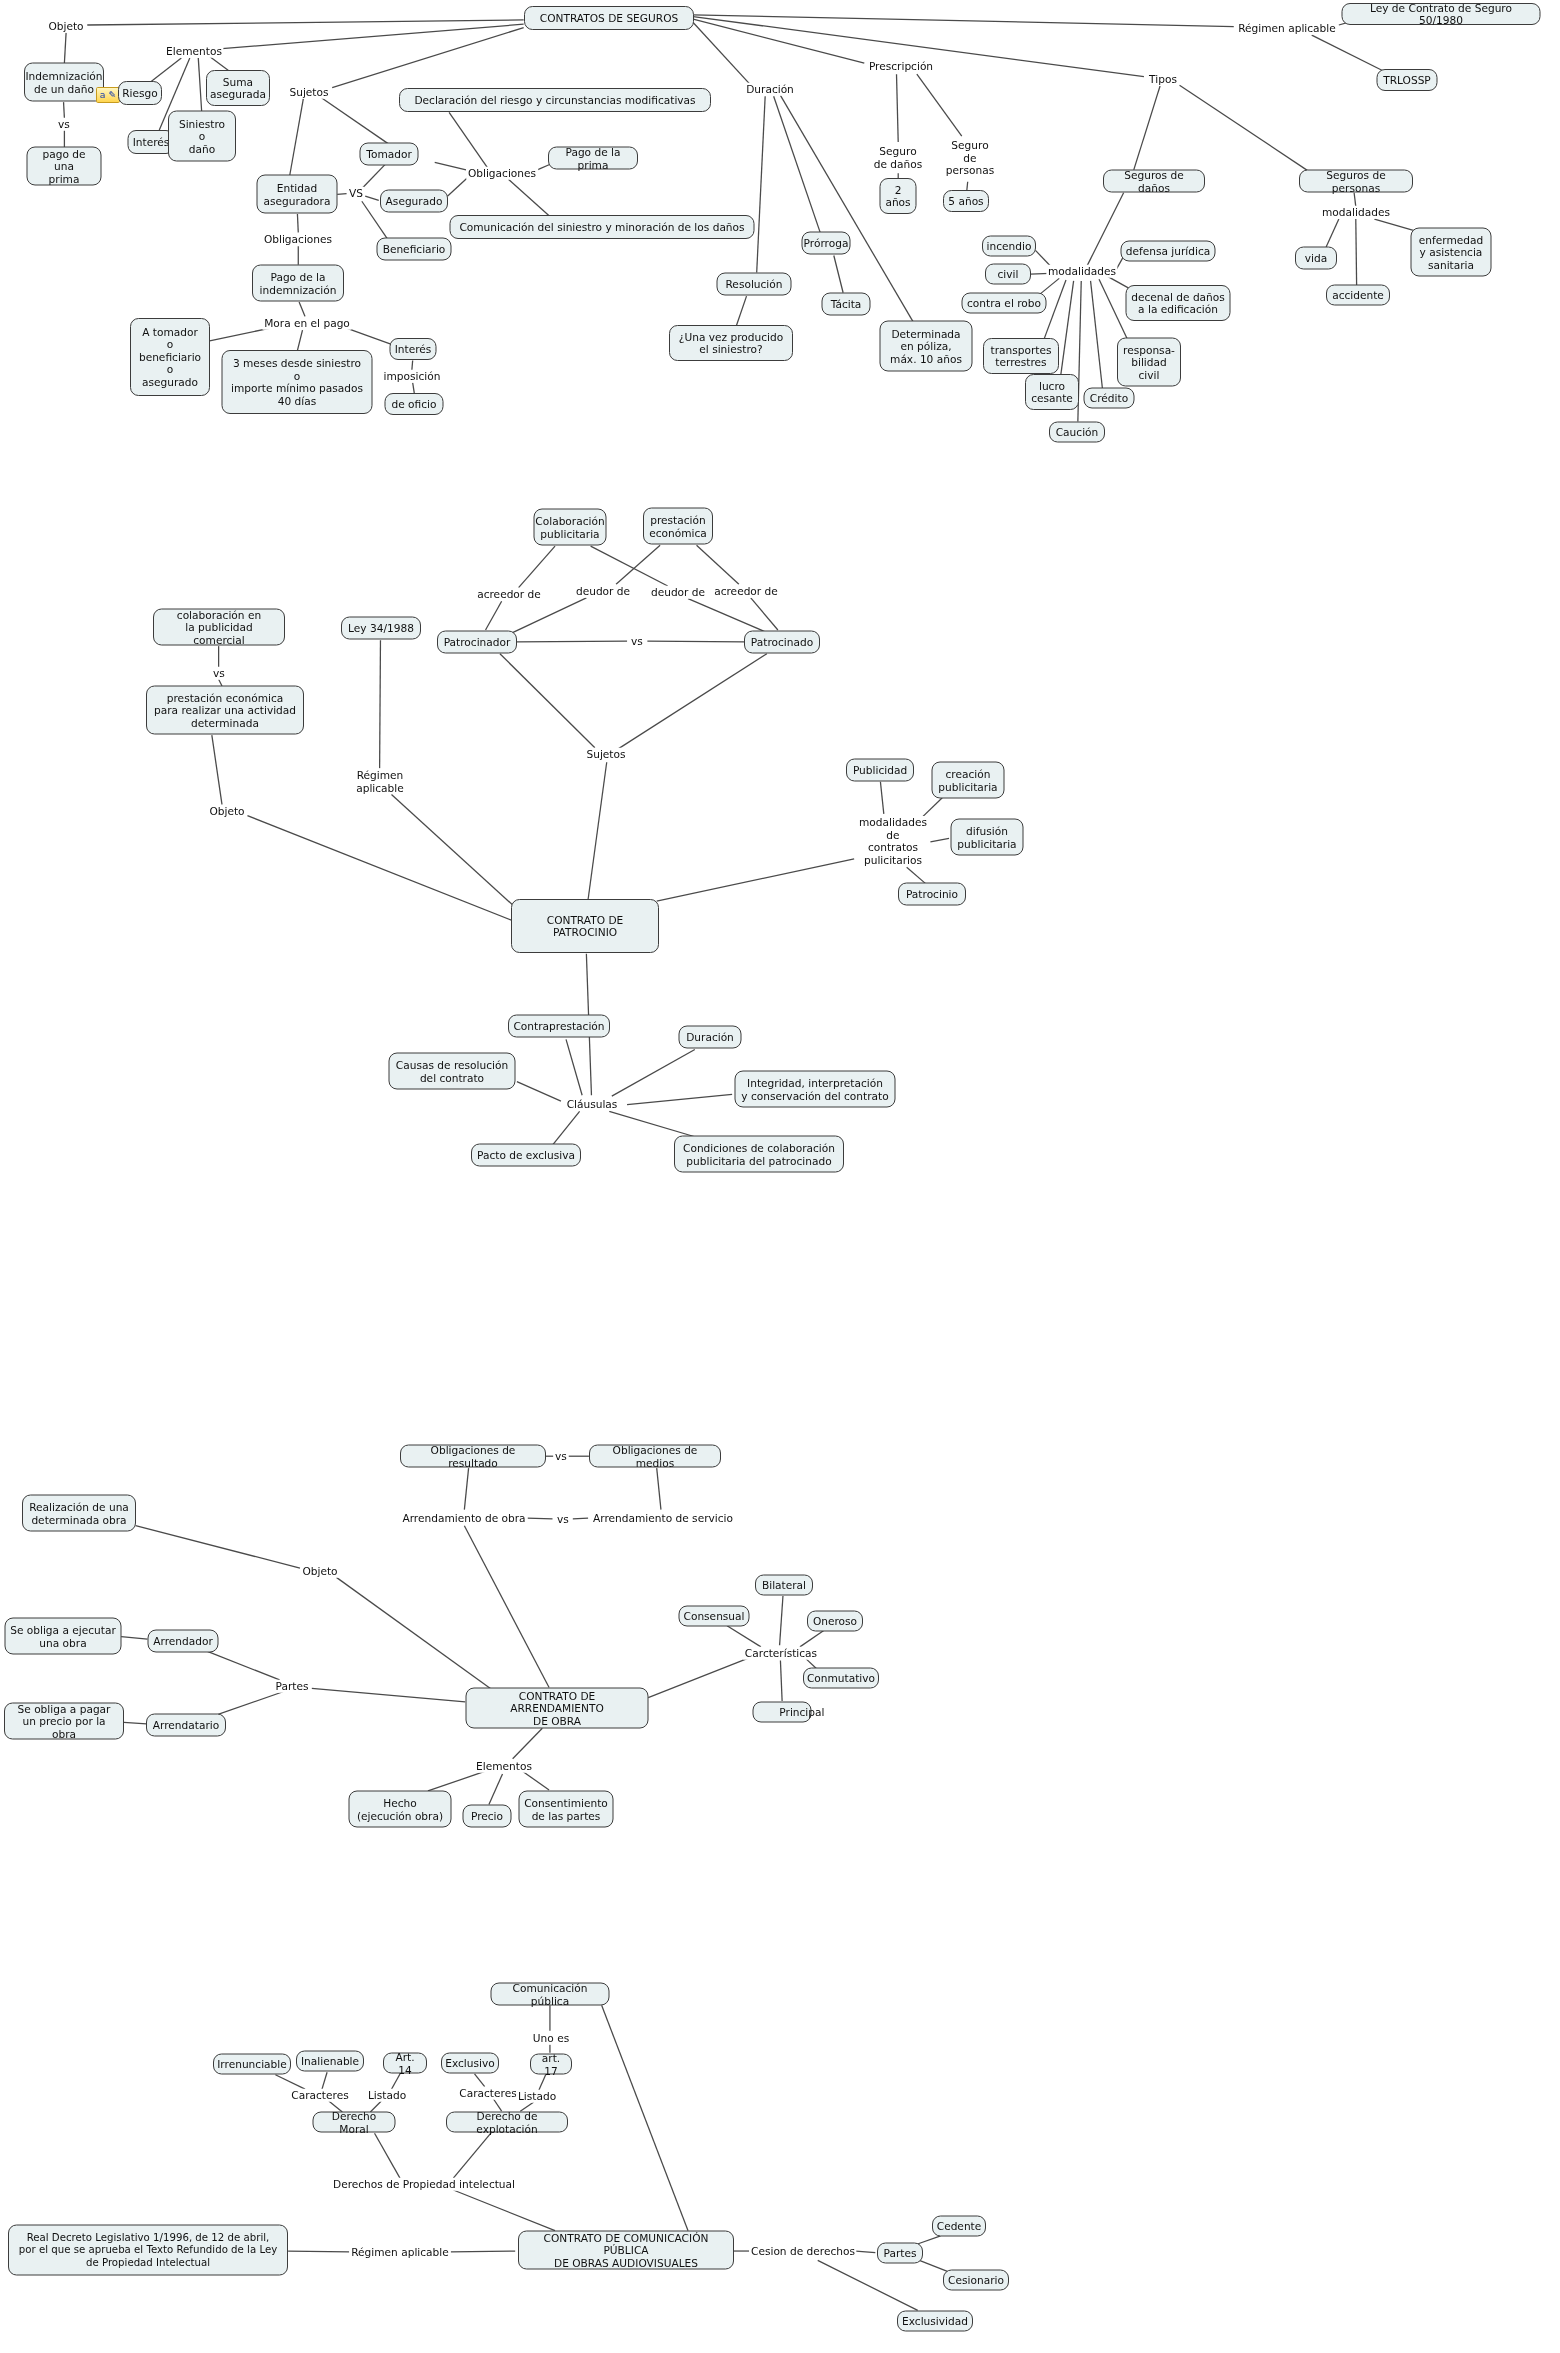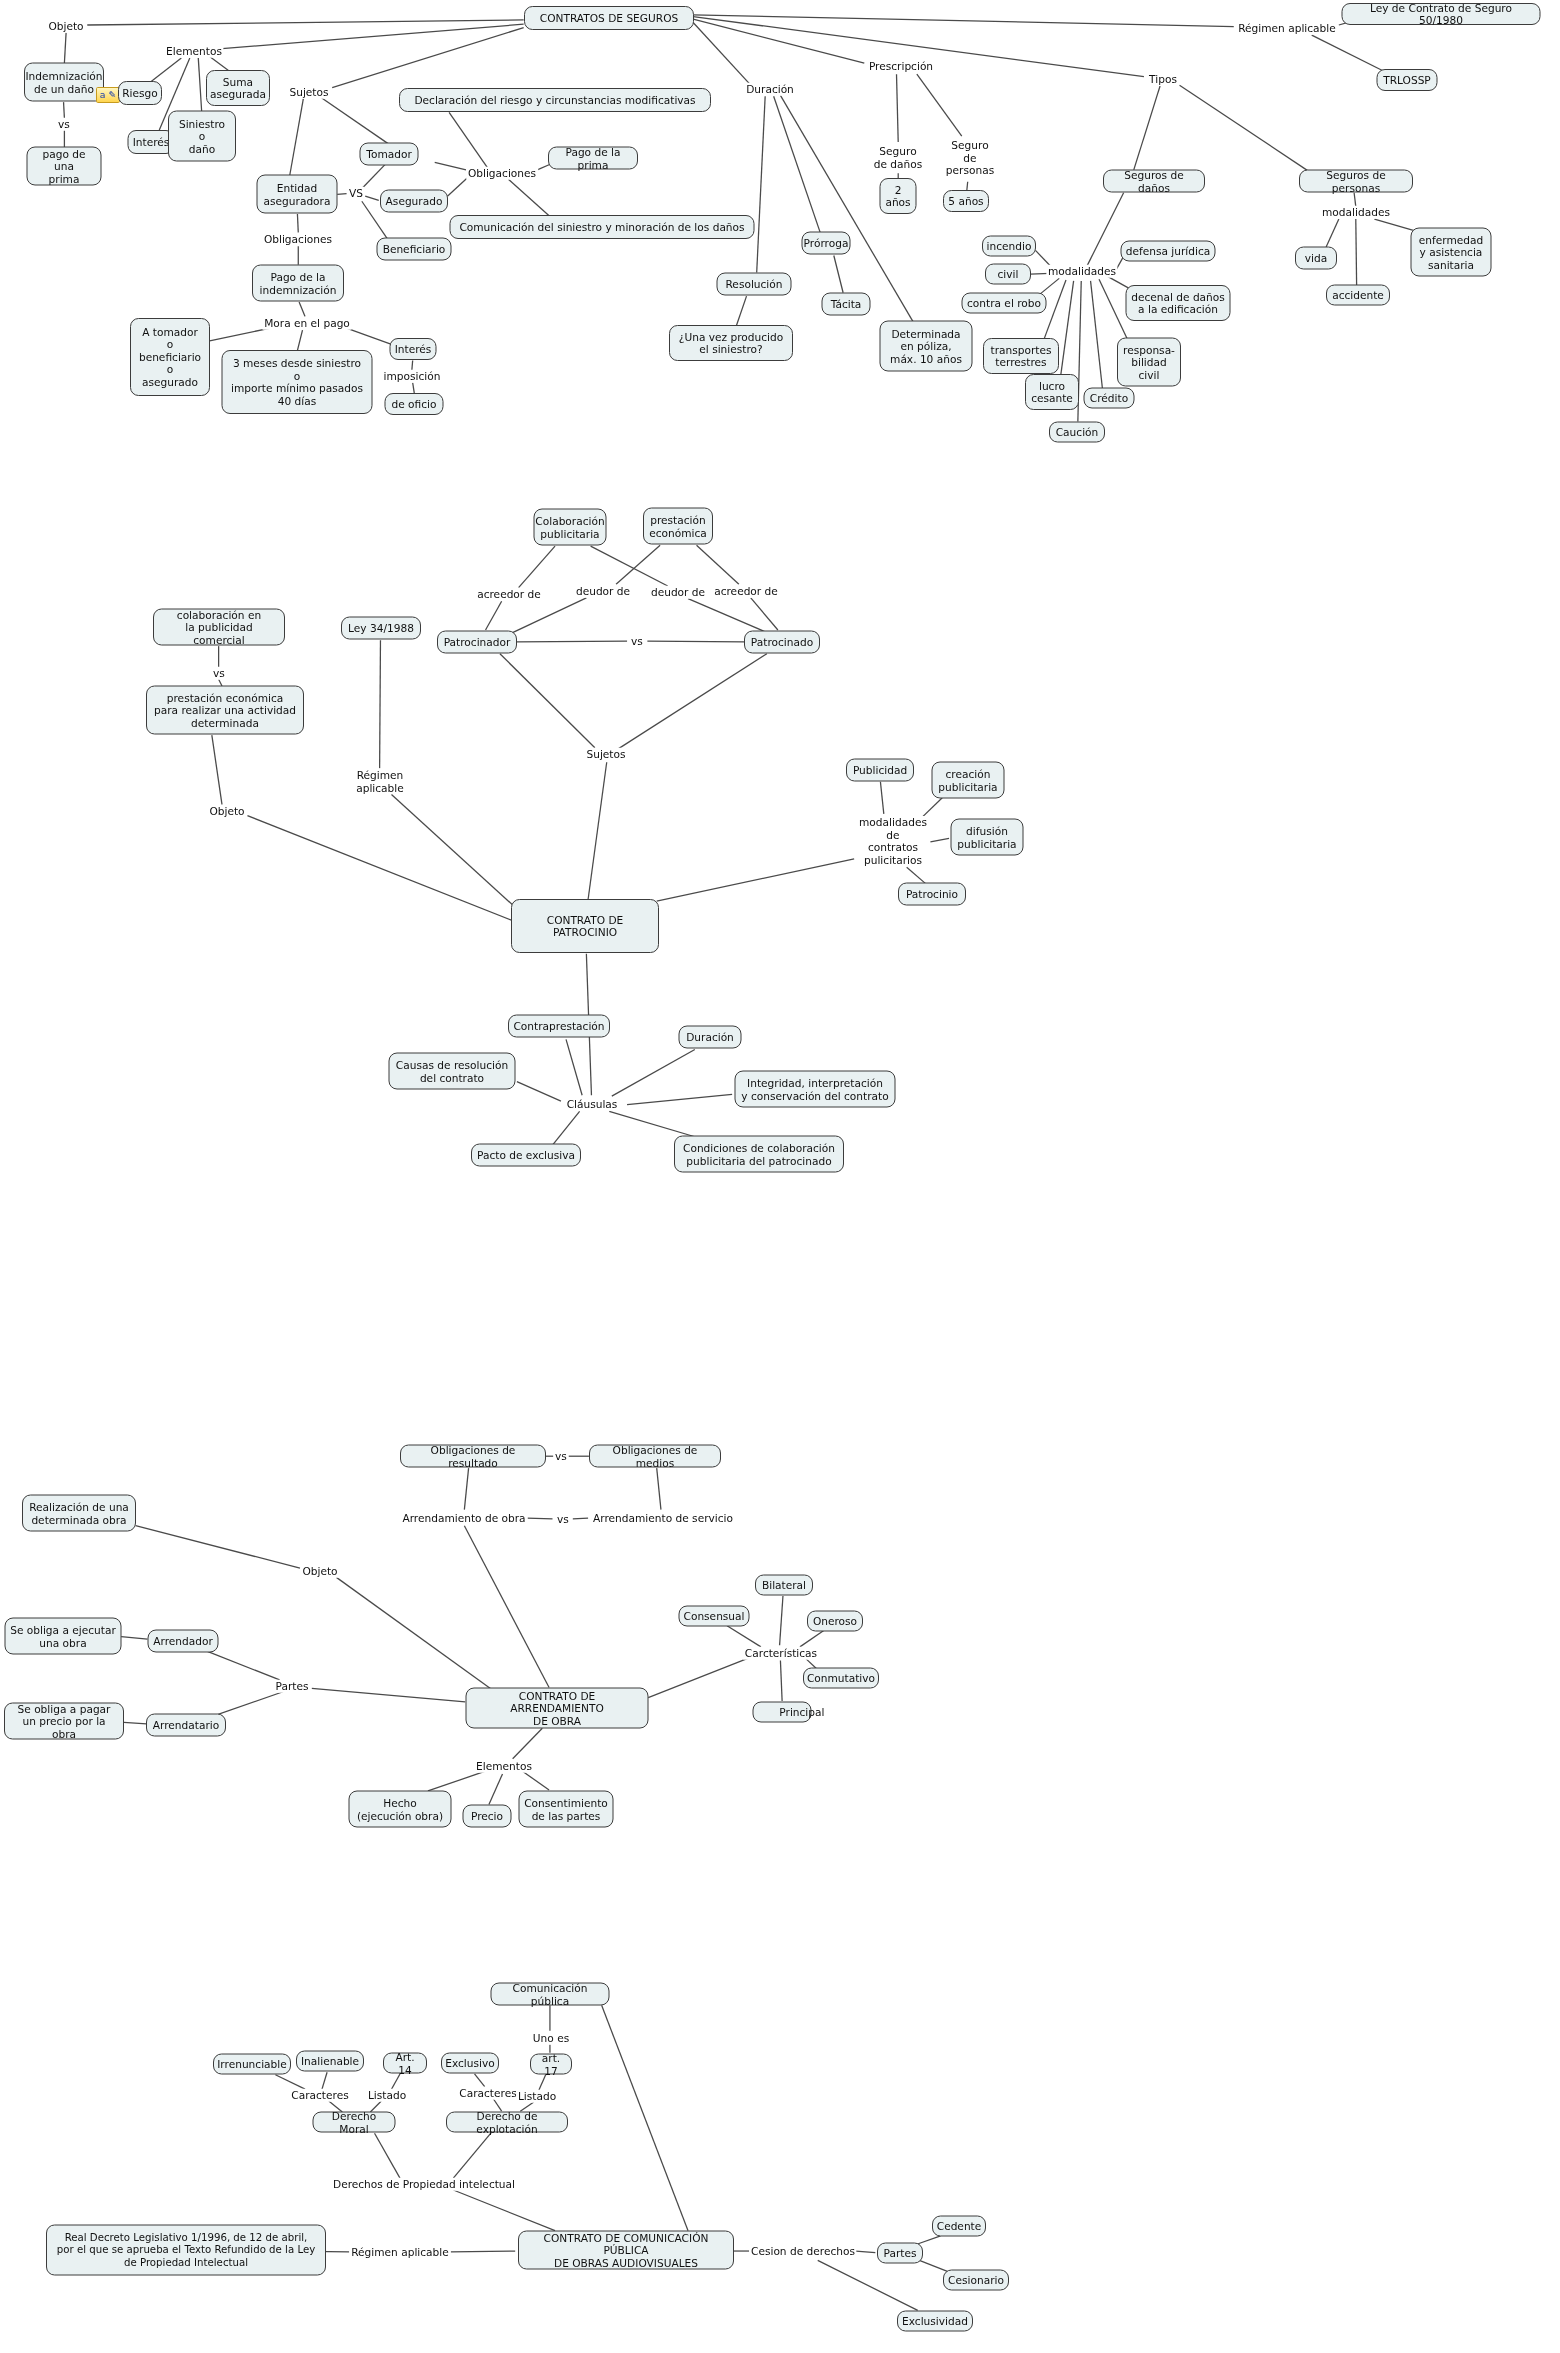--- a/index.html
+++ b/index.html
@@ -350,21 +350,21 @@
     <div class="node label" style="left: 781px; top: 1653px;">Carcterísticas</div>
     <div class="node label" style="left: 504px; top: 1766px;">Elementos</div>
     <div class="node box" style="left: 550px; top: 1994px; width: 119px; height: 23px;">Comunicación pública</div>
     <div class="node box" style="left: 252px; top: 2064px; width: 78px; height: 21px;">Irrenunciable</div>
     <div class="node box" style="left: 330px; top: 2061px; width: 68px; height: 21px;">Inalienable</div>
     <div class="node box" style="left: 405px; top: 2063px; width: 44px; height: 21px;">Art. 14</div>
     <div class="node box" style="left: 470px; top: 2063px; width: 58px; height: 21px;">Exclusivo</div>
     <div class="node box" style="left: 551px; top: 2064px; width: 42px; height: 21px;">art. 17</div>
     <div class="node box" style="left: 354px; top: 2122px; width: 83px; height: 21px;">Derecho Moral</div>
     <div class="node box" style="left: 507px; top: 2122px; width: 122px; height: 21px;">Derecho de explotación</div>
-    <div class="node box" style="left: 148px; top: 2250px; width: 280px; height: 51px; font-size: 10.2px; margin-left: 38px;">Real Decreto Legislativo 1/1996, de 12 de abril,
+    <div class="node box" style="left: 148px; top: 2250px; width: 280px; height: 51px; font-size: 10.2px;">Real Decreto Legislativo 1/1996, de 12 de abril,
 por el que se aprueba el Texto Refundido de la Ley
 de Propiedad Intelectual</div>
     <div class="node box" style="left: 626px; top: 2250px; width: 216px; height: 39px;">CONTRATO DE COMUNICACIÓN PÚBLICA
 DE OBRAS AUDIOVISUALES</div>
     <div class="node box" style="left: 959px; top: 2226px; width: 54px; height: 21px;">Cedente</div>
     <div class="node box" style="left: 900px; top: 2253px; width: 46px; height: 21px;">Partes</div>
     <div class="node box" style="left: 976px; top: 2280px; width: 66px; height: 21px;">Cesionario</div>
     <div class="node box" style="left: 935px; top: 2321px; width: 76px; height: 21px;">Exclusividad</div>
     <div class="node label" style="left: 551px; top: 2038px;">Uno es</div>
     <div class="node label" style="left: 320px; top: 2095px;">Caracteres</div>

